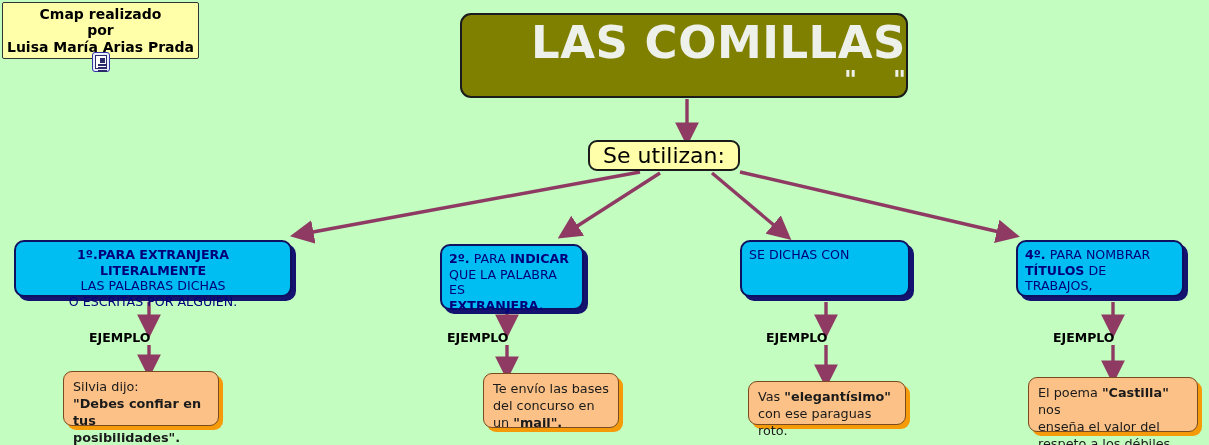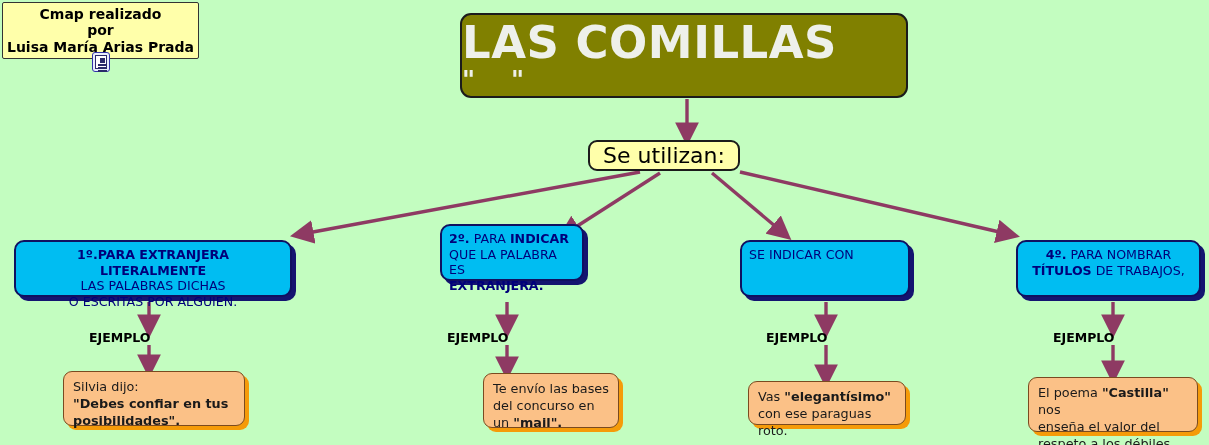--- a/index.html
+++ b/index.html
@@ -30,21 +30,21 @@
     background:#fff;border:1px solid #2a2a6a;box-sizing:border-box;
   }
   .note-icon .ln{position:absolute;left:2px;height:1.5px;background:#2a2a6a;width:9px;}
   .note-icon .sq{position:absolute;right:1.5px;top:1.5px;width:5px;height:5px;background:#2a2a6a;}
 
   
   .title-box{
     position:absolute;left:460px;top:13px;width:448px;height:85px;
     background:#808000;border:2px solid #1b1b1b;border-radius:11px;
     box-sizing:border-box;
-    display:flex;flex-direction:column;align-items:flex-start;justify-content:flex-start;
+    display:flex;flex-direction:column;align-items:flex-end;justify-content:flex-start;
   }
   .title-main{
     color:#eef0ea;font-weight:bold;font-size:45px;line-height:49px;
     letter-spacing:0.5px;margin-top:3px;
   }
   .title-quotes{
     color:#eef0ea;font-weight:bold;font-size:25px;line-height:26px;
     letter-spacing:0px;margin-top:0px;
   }
   .title-quotes .gap{display:inline-block;width:36px;}
@@ -63,40 +63,40 @@
     position:absolute;background:#00bdf2;border:2px solid #101060;border-radius:10px;
     box-sizing:border-box;color:#00007a;font-size:12.6px;line-height:15.6px;
     box-shadow:4px 4px 0 #141470;
     padding:5px 7px 0 7px;
   }
   .blue b{font-weight:bold;}
   .blue.center{text-align:center;}
   .blue.left{text-align:left;}
 
   #blue1{left:14px;top:240px;width:278px;height:57px;}
-  #blue2{left:440px;top:224px;width:144px;height:57px;}
+  #blue2{left:440px;top:244px;width:144px;height:66px;}
   #blue3{left:740px;top:240px;width:170px;height:57px;}
-  #blue4{left:1016px;top:240px;width:185px;height:57px;text-align:center;}
+  #blue4{left:1016px;top:240px;width:168px;height:57px;}
 
   
   .ejemplo{
     position:absolute;font-weight:bold;font-size:12.5px;color:#000;
     text-align:left;width:120px;
   }
 
   
   .orange{
     position:absolute;background:#fbc187;border:1.5px solid #7a4a20;border-radius:9px;
     box-sizing:border-box;color:#1a1a1a;font-size:12.8px;line-height:17px;
     box-shadow:4px 4px 0 #f59b09;
     padding:6px 9px 0 9px;text-align:left;
   }
   .orange b{font-weight:bold;}
 
-  #or1{left:63px;top:371px;width:182px;height:55px;}
+  #or1{left:63px;top:371px;width:156px;height:55px;}
   #or2{left:443px;top:373px;width:136px;height:55px;margin-left:40px;}
   #or3{left:748px;top:381px;width:158px;height:44px;}
   #or4{left:1028px;top:377px;width:170px;height:55px;}
 </style>
 </head>
 <body>
 
 <div id="canvas">
 
   <svg class="svg-layer" viewBox="0 0 1209 445" xmlns="http://www.w3.org/2000/svg">
@@ -150,21 +150,21 @@
       <div><b>1º.PARA EXTRANJERA LITERALMENTE</b></div>
       <div><span>LAS PALABRAS DICHAS</span></div>
       <div><span>O ESCRITAS POR ALGUIEN.</span></div>
     </div>
   <div class="blue left" id="blue2">
       <div><b>2º.</b><span> PARA </span><b>INDICAR</b></div>
       <div><span>QUE LA PALABRA ES</span></div>
       <div><b>EXTRANJERA.</b></div>
     </div>
   <div class="blue left" id="blue3">
-      <div><span>SE INDICAR CON</span></div>
+      <div><span>SE DICHAS CON</span></div>
     </div>
   <div class="blue left" id="blue4">
       <div><b>4º.</b><span> PARA NOMBRAR</span></div>
       <div><b>TÍTULOS</b><span> DE TRABAJOS,</span></div>
     </div>
 
   <div class="ejemplo" style="left:89px;top:330px;">EJEMPLO</div>
   <div class="ejemplo" style="left:447px;top:330px;">EJEMPLO</div>
   <div class="ejemplo" style="left:766px;top:330px;">EJEMPLO</div>
   <div class="ejemplo" style="left:1053px;top:330px;">EJEMPLO</div>

